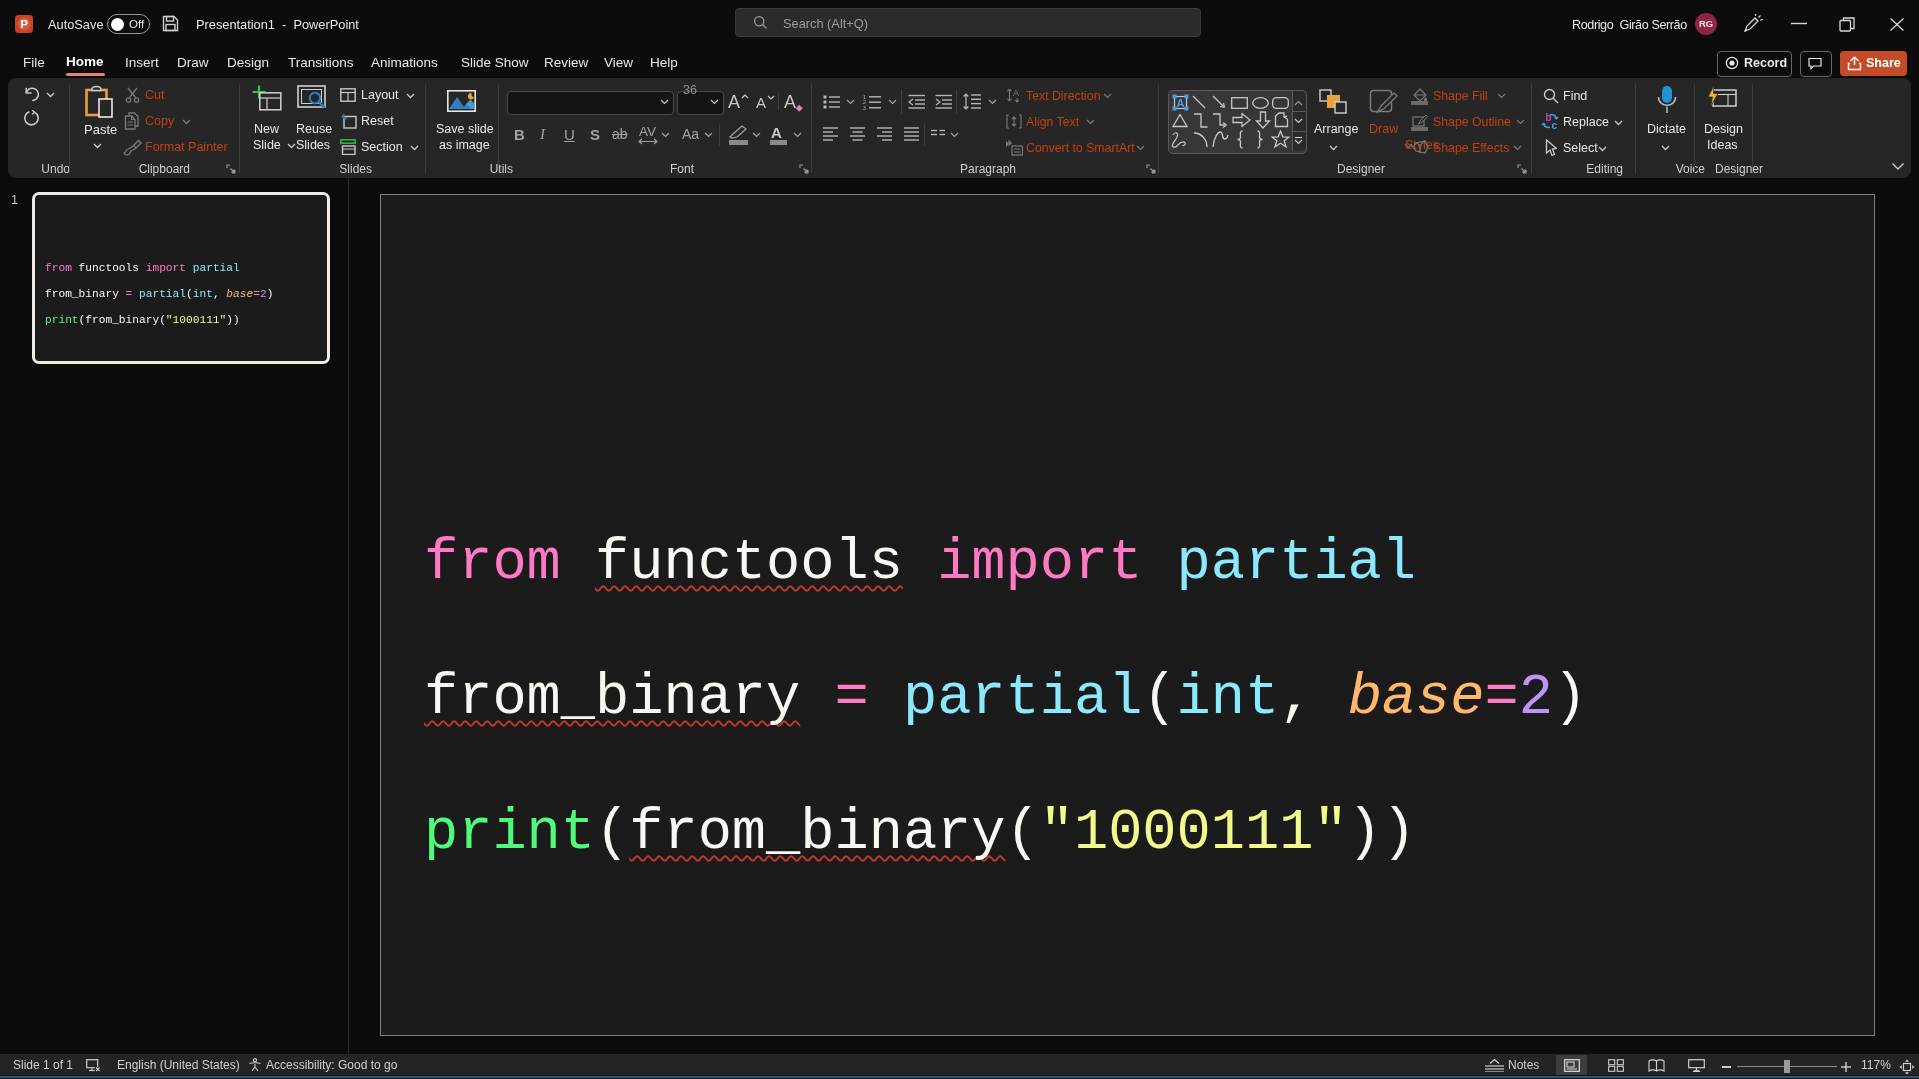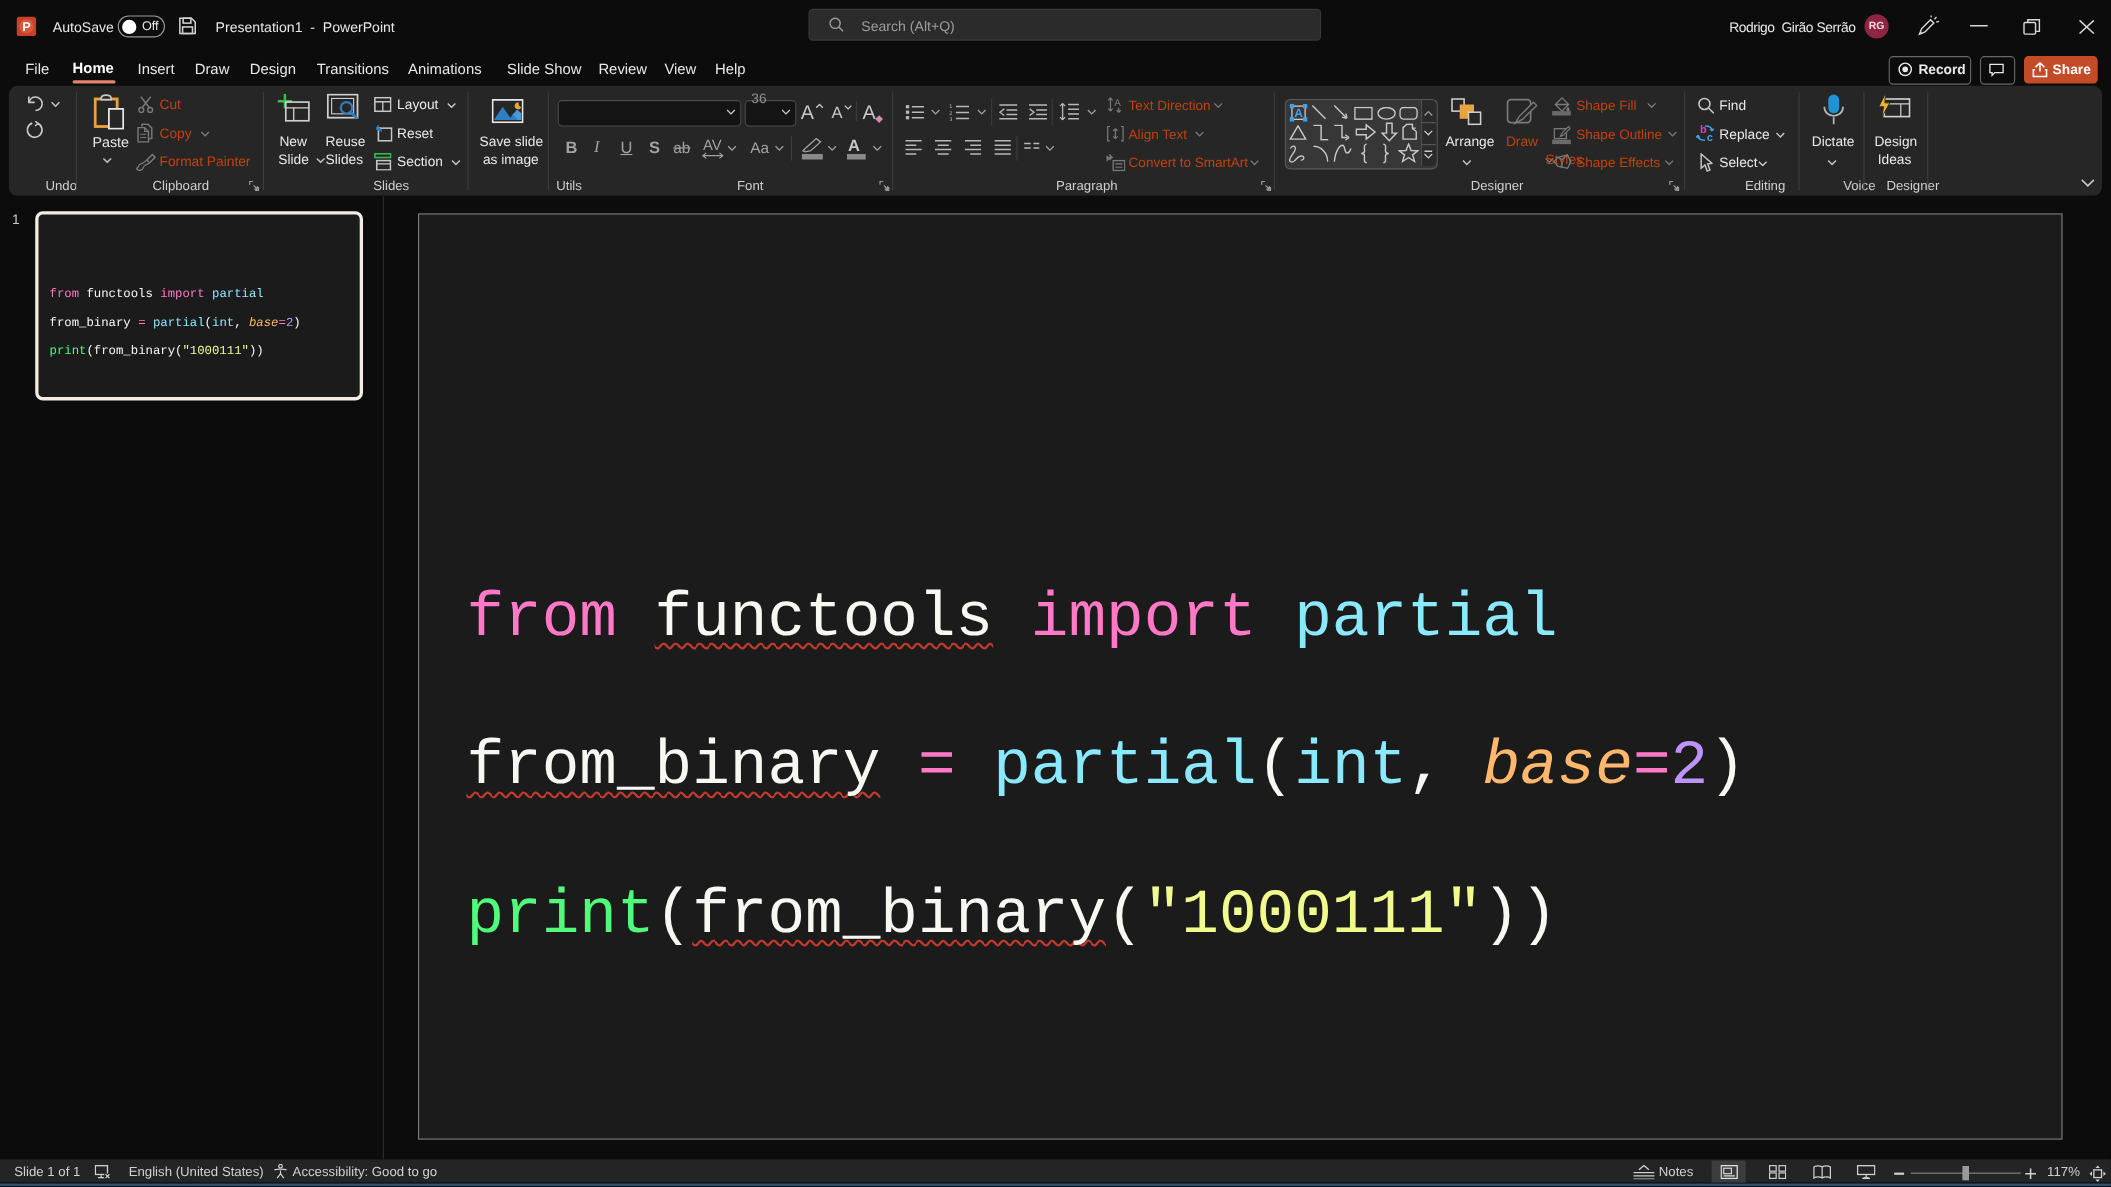--- a/index.html
+++ b/index.html
@@ -202,21 +202,21 @@
   <div class="vdiv" style="left:425px;"></div>
 
   <svg class="abs" style="left:447px;top:90px;" width="29" height="22" viewBox="0 0 29 22">
     <rect x="0.8" y="0.8" width="27.4" height="20.4" fill="none" stroke="#e8e8e8" stroke-width="1.6"></rect>
     <path d="M2 19 L10 7 L17 17 L20 12.5 L27 19 Z" fill="#2f7ec2"></path>
     <path d="M19.5 14 L23 9.5 L27 13 L27 19 L24 19 Z" fill="#4a9ad4"></path>
     <path d="M24.5 3 A3.2 3.2 0 1 0 27 7.5 A4 4 0 0 1 24.5 3 Z" fill="#e8a33d"></path>
   </svg>
   <div class="abs txt" style="left:436px;top:122px;font-size:12.5px;">Save slide</div>
   <div class="abs txt" style="left:439px;top:138px;font-size:12.5px;">as image</div>
-  <div class="lbl abs" style="left:435px;top:162px;width:73px;padding-left:21px;">Utils</div>
+  <div class="lbl abs" style="left:419px;top:162px;width:73px;padding-left:21px;">Utils</div>
   <div class="vdiv" style="left:498px;"></div>
 
   <div class="abs" style="left:507px;top:91px;width:165px;height:22px;background:#141414;border:1px solid #4a4a4a;border-radius:4px;"></div>
   <svg class="abs" style="left:660px;top:99px;" width="9" height="6" viewBox="0 0 9 6">
       <path d="M1 1 L4.5 4.5 L8 1" fill="none" stroke="#c8c8c8" stroke-width="1.2"></path>
     </svg>
   <div class="abs" style="left:677px;top:91px;width:45px;height:22px;background:#141414;border:1px solid #4a4a4a;border-radius:4px;"></div>
   <div class="abs" style="left:683px;top:83px;color:#909090;font-size:12.5px;">36</div>
   <svg class="abs" style="left:710px;top:99px;" width="9" height="6" viewBox="0 0 9 6">
       <path d="M1 1 L4.5 4.5 L8 1" fill="none" stroke="#c8c8c8" stroke-width="1.2"></path>

